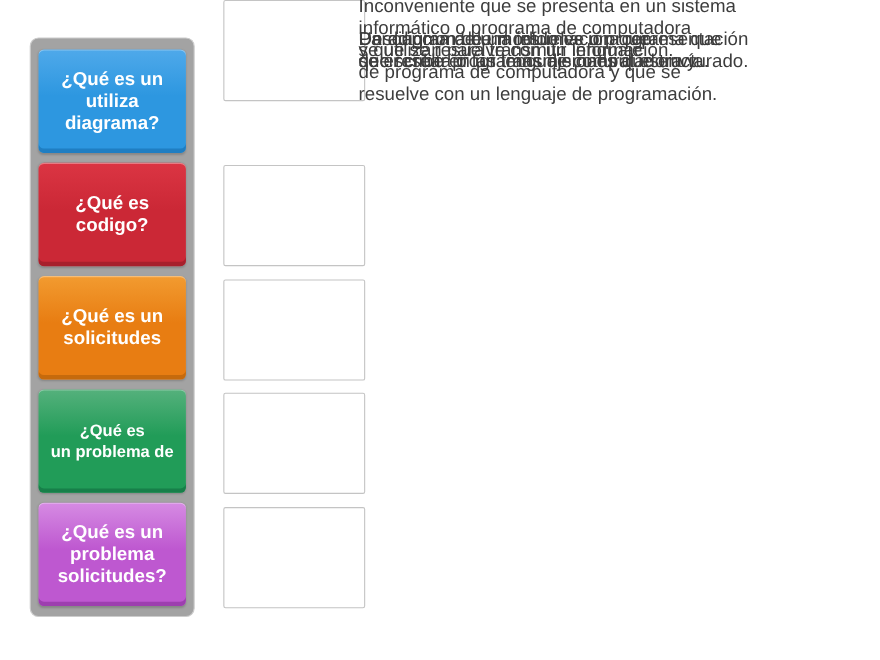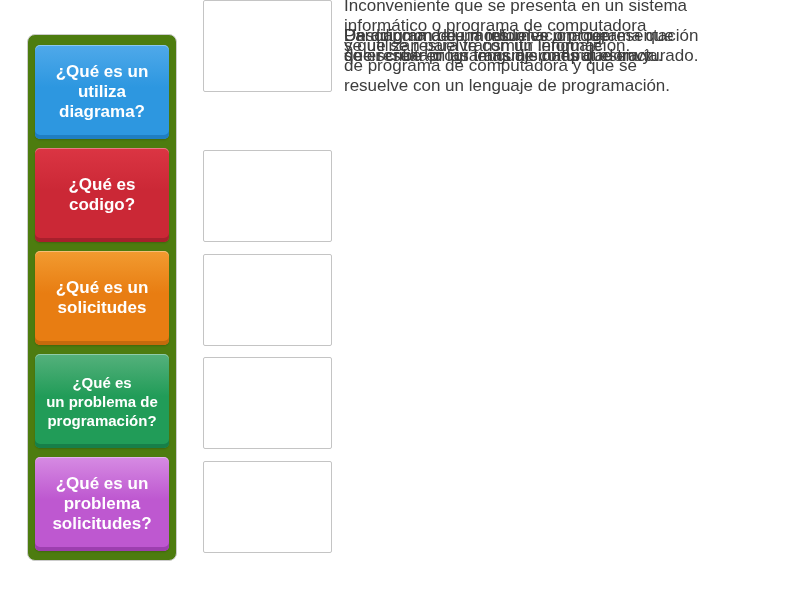--- a/index.html
+++ b/index.html
@@ -9,21 +9,21 @@
     font-family: "Liberation Sans", "DejaVu Sans", sans-serif;
     overflow: hidden;
   }
   .stage { position: relative; width: 800px; height: 600px; }
 
   
   .keywords-panel {
     position: absolute;
     left: 27px; top: 34px;
     width: 150px; height: 527px;
-    background: #4d7c0f;
+    background: #a3a3a3;
     border: 1px solid #cccccc;
     border-radius: 8px;
   }
   .tile {
     position: absolute;
     left: 7px; width: 134px; height: 94px;
     border-radius: 5px;
     display: flex; flex-direction: column;
     align-items: center; justify-content: center;
     text-align: center;
@@ -52,21 +52,21 @@
   }
   .dropzone:nth-of-type(1) { top: 46px; }
   .dropzone:nth-of-type(2) { top: 150px; }
   .dropzone:nth-of-type(3) { top: 254px; }
   .dropzone:nth-of-type(4) { top: 357px; }
   .dropzone:nth-of-type(5) { top: 461px; }
 
   
   .definition {
     position: absolute;
-    left: 344px;
+    left: 326px;
     width: 440px; height: 92px;
     display: flex; flex-direction: column; justify-content: center;
     color: #3d3d3d;
     font-size: 17px;
     line-height: 20px;
   }
   .definition .line { white-space: nowrap; }
   .definition:nth-of-type(1) { top: 46px; }
   .definition:nth-of-type(2) { top: 150px; }
   .definition:nth-of-type(3) { top: 254px; }
@@ -88,21 +88,20 @@
         <div class="line">¿Qué es</div>
         <div class="line">codigo?</div>
       </div>
     <div class="tile" style="--c-top: #f29b30; --c-main: #e87d12; --c-edge: #c66a0c;">
         <div class="line">¿Qué es un</div>
         <div class="line">solicitudes</div>
       </div>
     <div class="tile" style="--c-top: #55b17c; --c-main: #219c58; --c-edge: #177f49;">
         <div class="line">¿Qué es</div>
         <div class="line">un problema de</div>
-        <div class="line">programación?</div>
       </div>
     <div class="tile" style="--c-top: #d68be3; --c-main: #be58d0; --c-edge: #9d3faf;">
         <div class="line">¿Qué es un</div>
         <div class="line">problema</div>
         <div class="line">solicitudes?</div>
       </div>
   </div>
 
   <div class="dropzone"></div>
   <div class="dropzone"></div>

